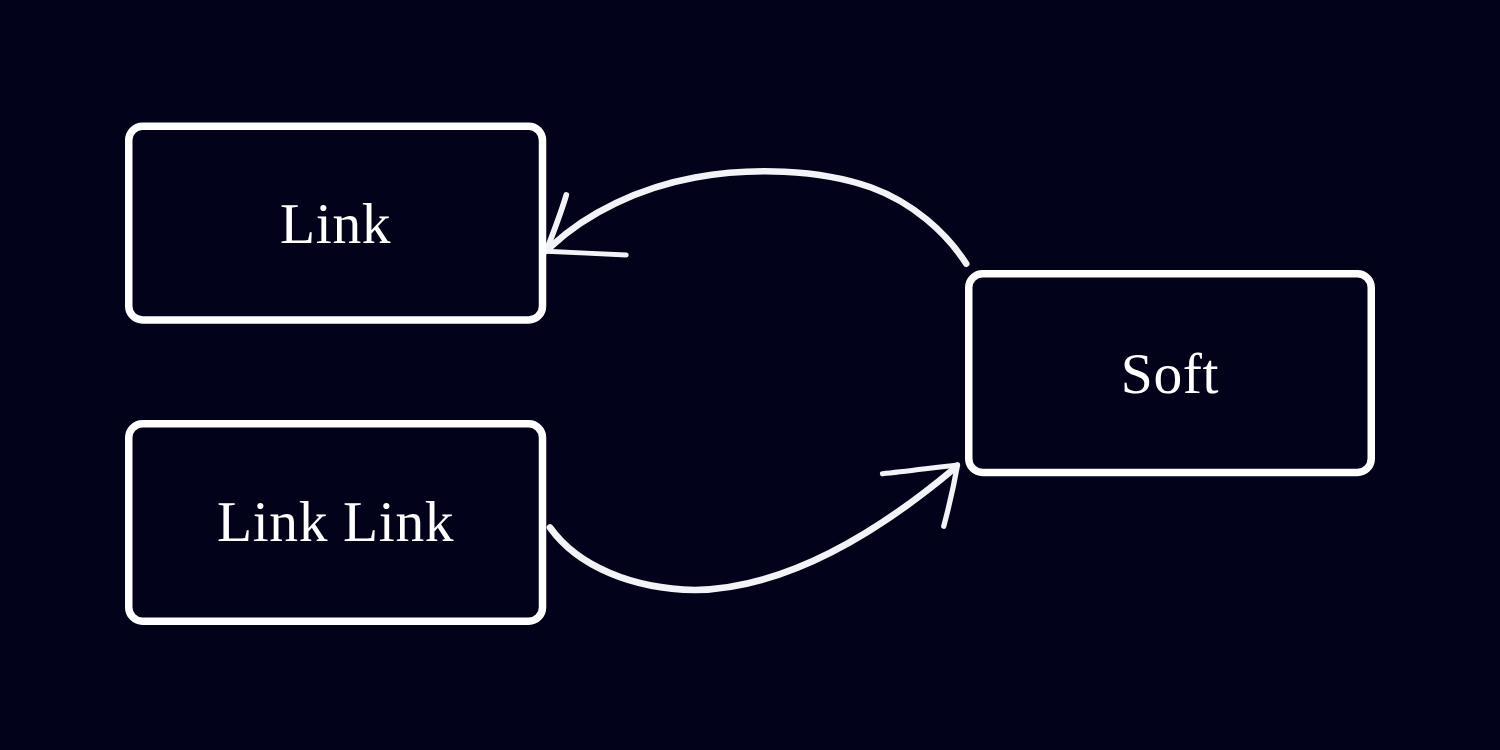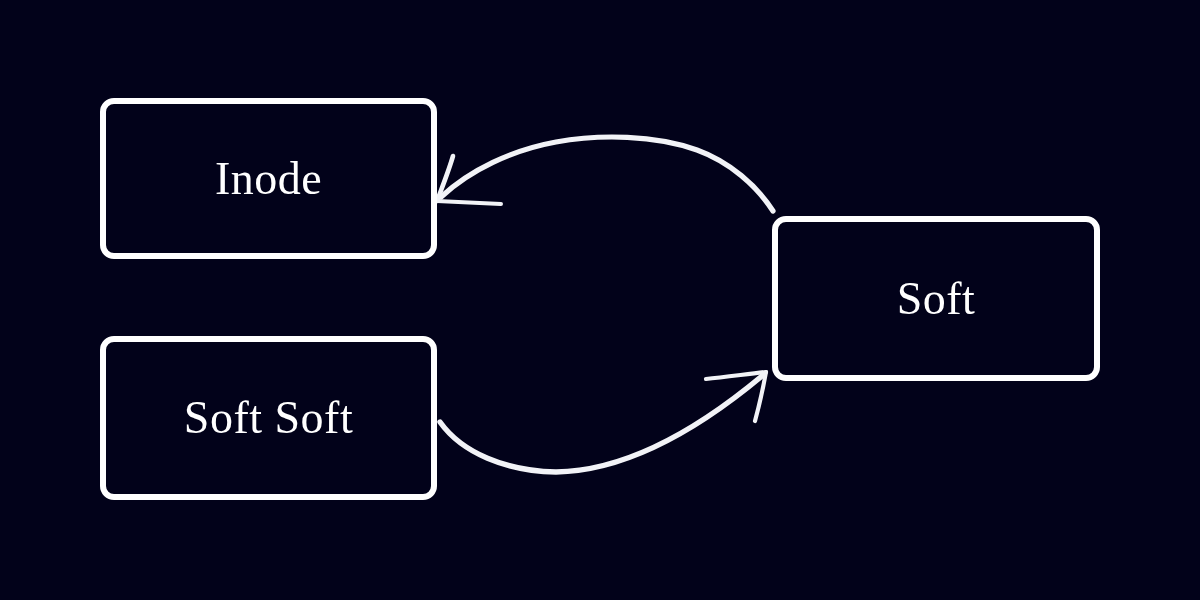--- a/index.html
+++ b/index.html
@@ -70,24 +70,24 @@
     <g fill="none" stroke="#f2f3f7" stroke-linecap="round" stroke-linejoin="round">
 
       <path d="M 440 422 C 462 453 506 471 556 472 C 620 471 690 436 762 376" stroke-width="5.4"></path>
 
       <path d="M 766 372 C 748 374 725 377 706 379" stroke-width="4.2"></path>
       <path d="M 766 372 C 763 389 759 406 755 421" stroke-width="4.2"></path>
     </g>
   </svg>
 
   <div class="node-box" id="node-inode">
-    <span class="node-label">Inode</span>
+    <span class="node-label">Link</span>
   </div>
 
   <div class="node-box" id="node-softlink">
-    <span class="node-label">Soft Soft</span>
+    <span class="node-label">Link Link</span>
   </div>
 
   <div class="node-box" id="node-file">
     <span class="node-label">Soft</span>
   </div>
 
 </div>
 
 </body></html>

